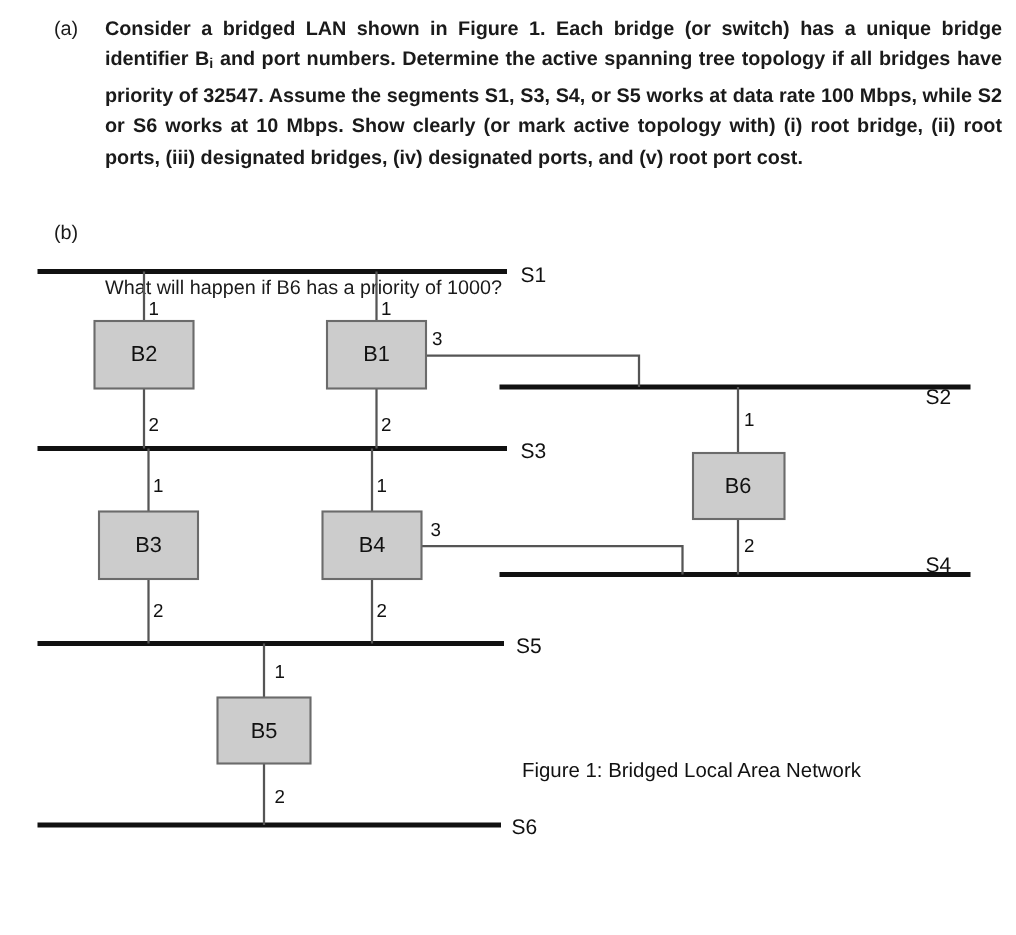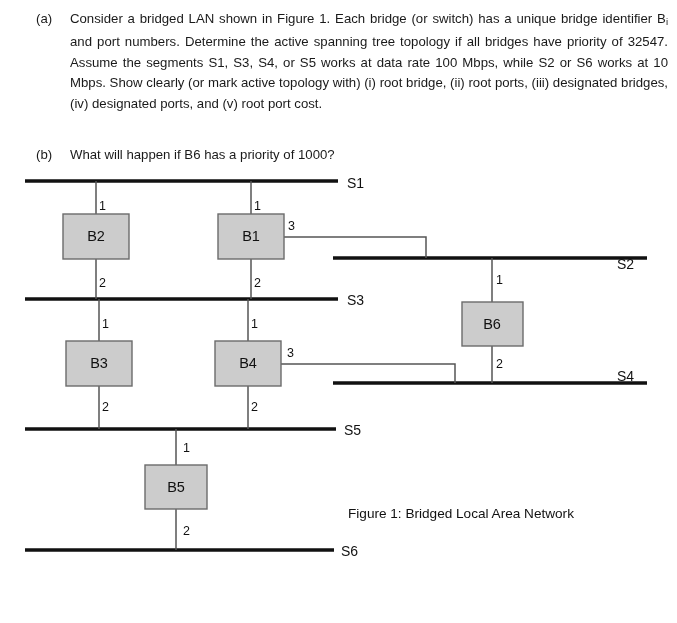--- a/index.html
+++ b/index.html
@@ -39,27 +39,27 @@
     font-size: 13.2px;
     line-height: 20.4px;
     text-align: justify;
     text-justify: inter-word;
   }
   #qa {
     left: 36px;
     top: 9px;
     width: 632px;
   }
-  #qa .qtext { width: 598px; }
+  #qa .qtext { width: 598px; font-weight: bold; }
   #qb {
     left: 36px;
     top: 145px;
     width: 500px;
   }
-  #qb .qtext { text-align: left; white-space: nowrap; }
+  #qb .qtext { text-align: left; white-space: nowrap; margin-top: 37px; }
   .sub {
     font-size: 9.5px;
     vertical-align: -0.22em;
   }
 
   
   #diagram {
     position: absolute;
     left: 0;
     top: 0;

